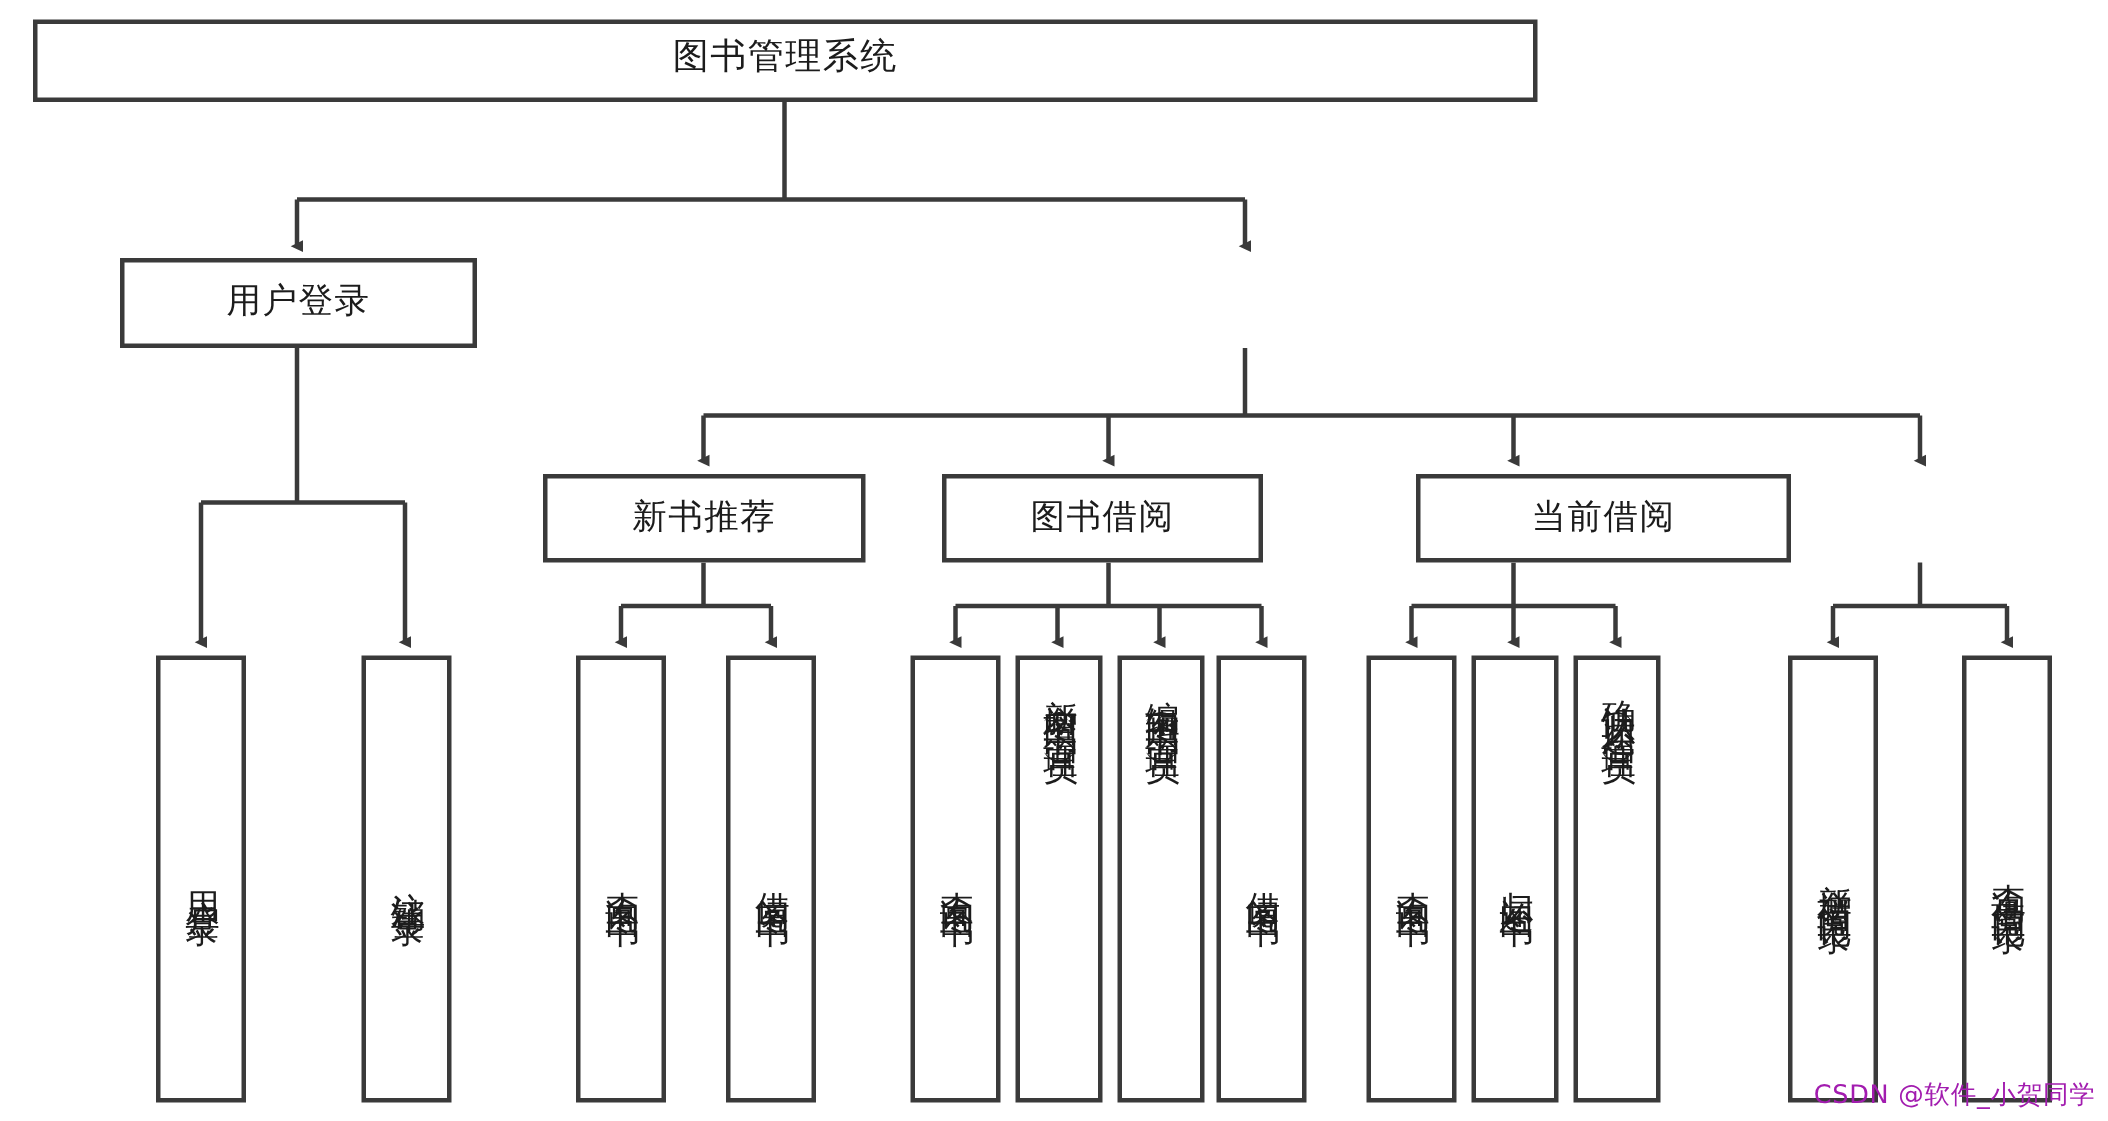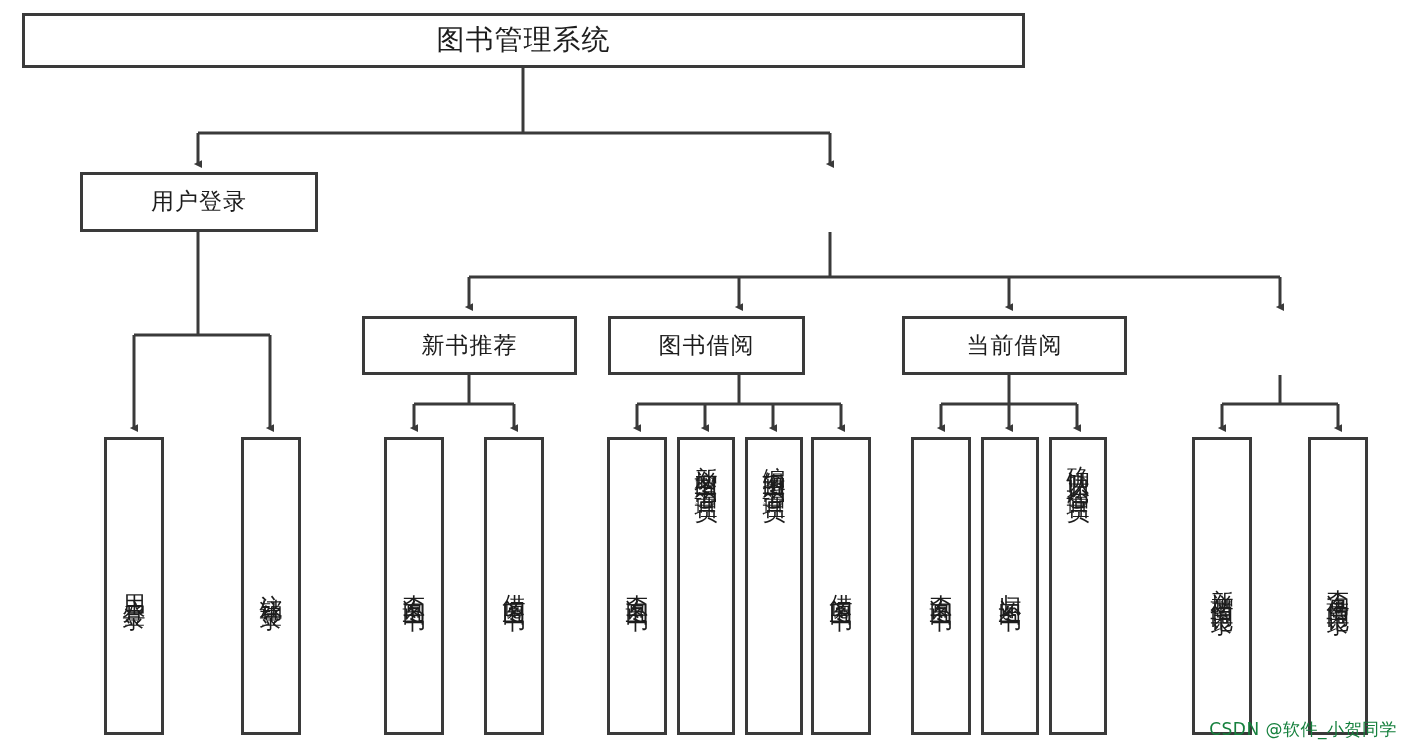--- a/index.html
+++ b/index.html
@@ -35,21 +35,22 @@
     color: #1c1c1c;
     z-index: 2;
   }
   .node-h {
     font-size: 23px;
     letter-spacing: 1px;
     line-height: 1.1;
     white-space: nowrap;
   }
   .node-root {
-    font-size: 28px;
+    font-size: 24px;
+    font-family: Liberation Mono, monospace;
   }
   .leaf {
     border-width: 3px;
   }
   .leaf .vtext {
     writing-mode: vertical-rl;
     text-orientation: upright;
     font-size: 23px;
     letter-spacing: 5px;
     line-height: 1.0;
@@ -63,21 +64,21 @@
   }
   .leaf.short {
     align-items: center;
     padding-top: 0;
   }
   .watermark {
     position: absolute;
     right: 8px;
     bottom: 6px;
     font-size: 17px;
-    color: #15803d;
+    color: #a21caf;
     white-space: nowrap;
     z-index: 5;
     letter-spacing: 0.5px;
   }
 </style>
 </head>
 <body>
 
 <div id="canvas">
 
@@ -135,24 +136,24 @@
     <span>图书管理系统</span>
   </div>
 
   <div class="node node-h" style="left:80px; top:172px; width:238px; height:60px;">
     <span>用户登录</span>
   </div>
 
   <div class="node node-h" style="left:362px; top:316px; width:215px; height:59px;">
     <span>新书推荐</span>
   </div>
-  <div class="node node-h" style="left:608px; top:316px; width:197px; height:59px;">
+  <div class="node node-h" style="left:628px; top:316px; width:214px; height:59px;">
     <span>图书借阅</span>
   </div>
-  <div class="node node-h" style="left:902px; top:316px; width:225px; height:59px;align-items:center;">
+  <div class="node node-h" style="left:944px; top:316px; width:250px; height:59px;align-items:center;">
     <span>当前借阅</span>
   </div>
 
   <div class="node leaf short" style="left:104px; top:437px; width:60px; height:298px;">
     <span class="vtext">用户登录</span>
   </div>
   <div class="node leaf short" style="left:241px; top:437px; width:60px; height:298px;">
     <span class="vtext">注销登录</span>
   </div>
 

